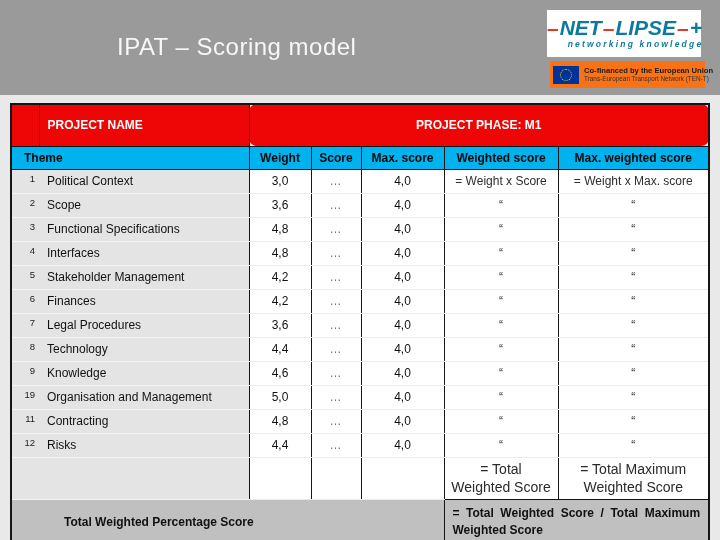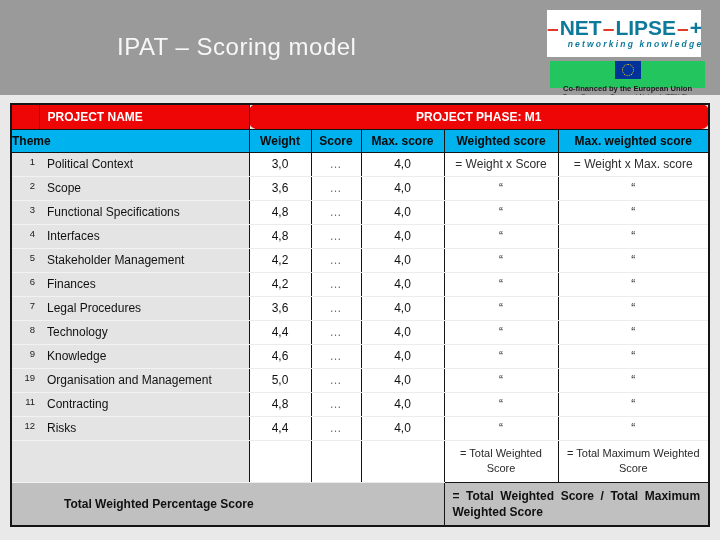--- a/index.html
+++ b/index.html
@@ -14,33 +14,32 @@
   .page-title{
     position:absolute;left:117px;top:33px;
     font-size:24px;color:#f7f7f7;letter-spacing:.5px;
   }
   .logo-box{
     position:absolute;left:547px;top:10px;width:154px;height:47px;
     background:#ffffff;display:flex;flex-direction:column;
     align-items:center;justify-content:center;gap:1px;
   }
   .logo-line1{
-    font-size:21px;font-weight:bold;
+    font-size:21px;font-weight:bold;font-style:italic;
     color:var(--logo-teal,#0e7a9b);line-height:20px;white-space:nowrap;
   }
   .logo-line1 .dash{color:var(--logo-red,#e03a28);font-weight:bold;margin:0 1px;}
   .logo-tagline{
     font-size:8.5px;font-weight:bold;font-style:italic;
     color:var(--logo-teal,#0e7a9b);letter-spacing:2.2px;white-space:nowrap;margin-left:23px;
   }
   .eu-box{
     position:absolute;left:550px;top:61px;width:155px;height:27px;
-    background:#22c55e;display:flex;align-items:center;gap:5px;padding:0 3px;
+    background:#f97316;display:flex;align-items:center;gap:5px;padding:0 3px;
     box-sizing:border-box;
-    flex-direction:column;
   }
   .eu-flag{
     width:26px;height:18px;background:var(--eu-blue,#003399);
     display:flex;align-items:center;justify-content:center;flex:none;
   }
   .eu-stars{
     width:10px;height:10px;border-radius:50%;
     border:1.6px dotted var(--star-gold,#ffcc00);
   }
   .eu-text{display:flex;flex-direction:column;line-height:1.25;}
@@ -59,30 +58,30 @@
     border:2px solid #151515;
     font-size:12px;color:#111;
   }
   .score-table td,.score-table th{
     padding:0;box-sizing:border-box;overflow:hidden;white-space:nowrap;
   }
 
   
   tr.hdr-red td{
     background:var(--red,#ee0606);color:#ffffff;font-weight:bold;
-    height:25px;border-bottom:1px solid #151515;font-size:12px;
+    height:42px;border-bottom:1px solid #151515;font-size:12px;
   }
   tr.hdr-red td.cell-corner{border-right:1px solid #8a0b0b;}
   tr.hdr-red td.cell-pname{padding-left:8px;text-align:left;}
   tr.hdr-red td.cell-pphase{text-align:center;border-left:1px solid #151515;border-radius:8px;}
   tr.hdr-cyan td{
     background:var(--cyan,#00b2ee);color:#0a0a0a;font-weight:bold;
     height:23px;border-bottom:1.5px solid #151515;text-align:center;font-size:12px;
   }
-  tr.hdr-cyan td.cell-theme-h{text-align:left;padding-left:0;}
+  tr.hdr-cyan td.cell-theme-h{text-align:left;padding-left:12px;}
   .v{border-left:1px solid #151515;}
 
   
   tr.body-row td{height:24px;}
   td.c-num{
     background:var(--theme-cell,#e4e4e4);text-align:right;
     font-size:9.5px;color:#222;vertical-align:top;
     padding:3px 4px 0 0;border-bottom:1px solid #f2f2f2;
   }
   td.c-theme{
@@ -94,21 +93,21 @@
   }
   td.c-dots{color:#6f6f6f;letter-spacing:1px;}
   .body-row td.c-weighted,.body-row td.c-maxweighted{color:#2e2e2e;}
   .ditto{color:#555;}
 
   
   tr.totals-row td{height:42px;border-top:1px solid #151515;vertical-align:middle;}
   tr.totals-row td.c-num,tr.totals-row td.c-theme{background:var(--theme-cell,#e4e4e4);}
   tr.totals-row td.c-val{background:#ffffff;}
   td.c-totaltext{
-    background:#ffffff;text-align:center;font-size:11px;color:#2a2a2a;
+    background:#ffffff;text-align:center;font-size:14px;color:#2a2a2a;
     white-space:normal;line-height:1.35;padding:2px 6px;
   }
 
   
   tr.footer-row td{
     height:44px;background:var(--footer-bg,#c0c0c0);
     border-top:1.5px solid #151515;font-weight:bold;vertical-align:middle;
   }
   td.c-footlabel{padding-left:52px;text-align:left;font-size:12px;}
   td.c-footformula{

